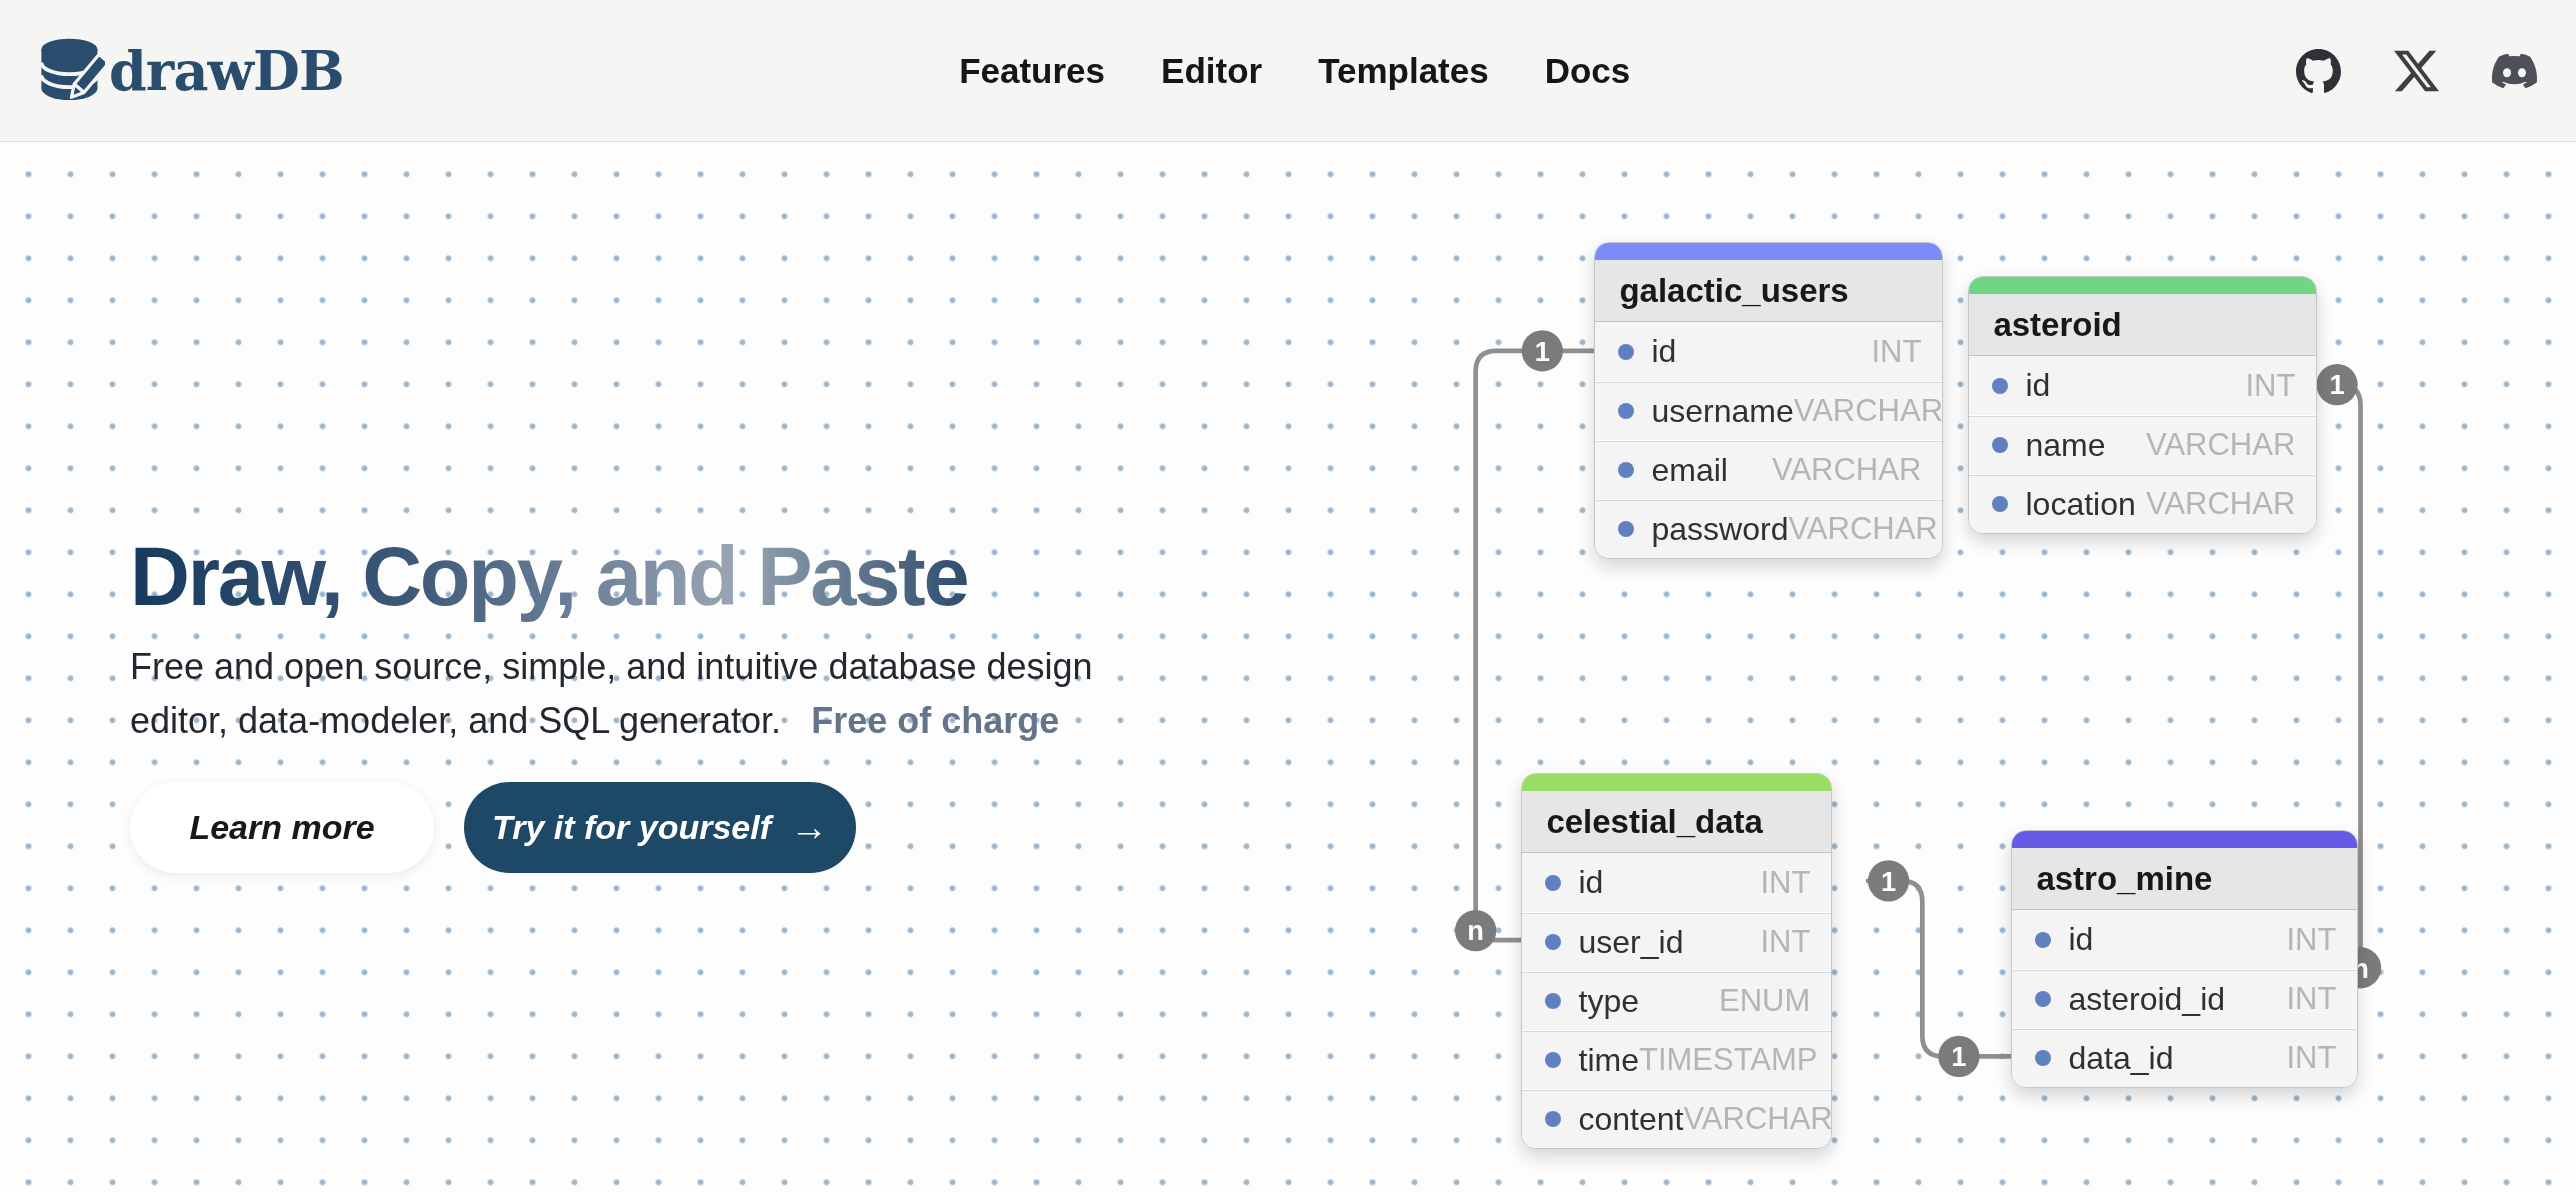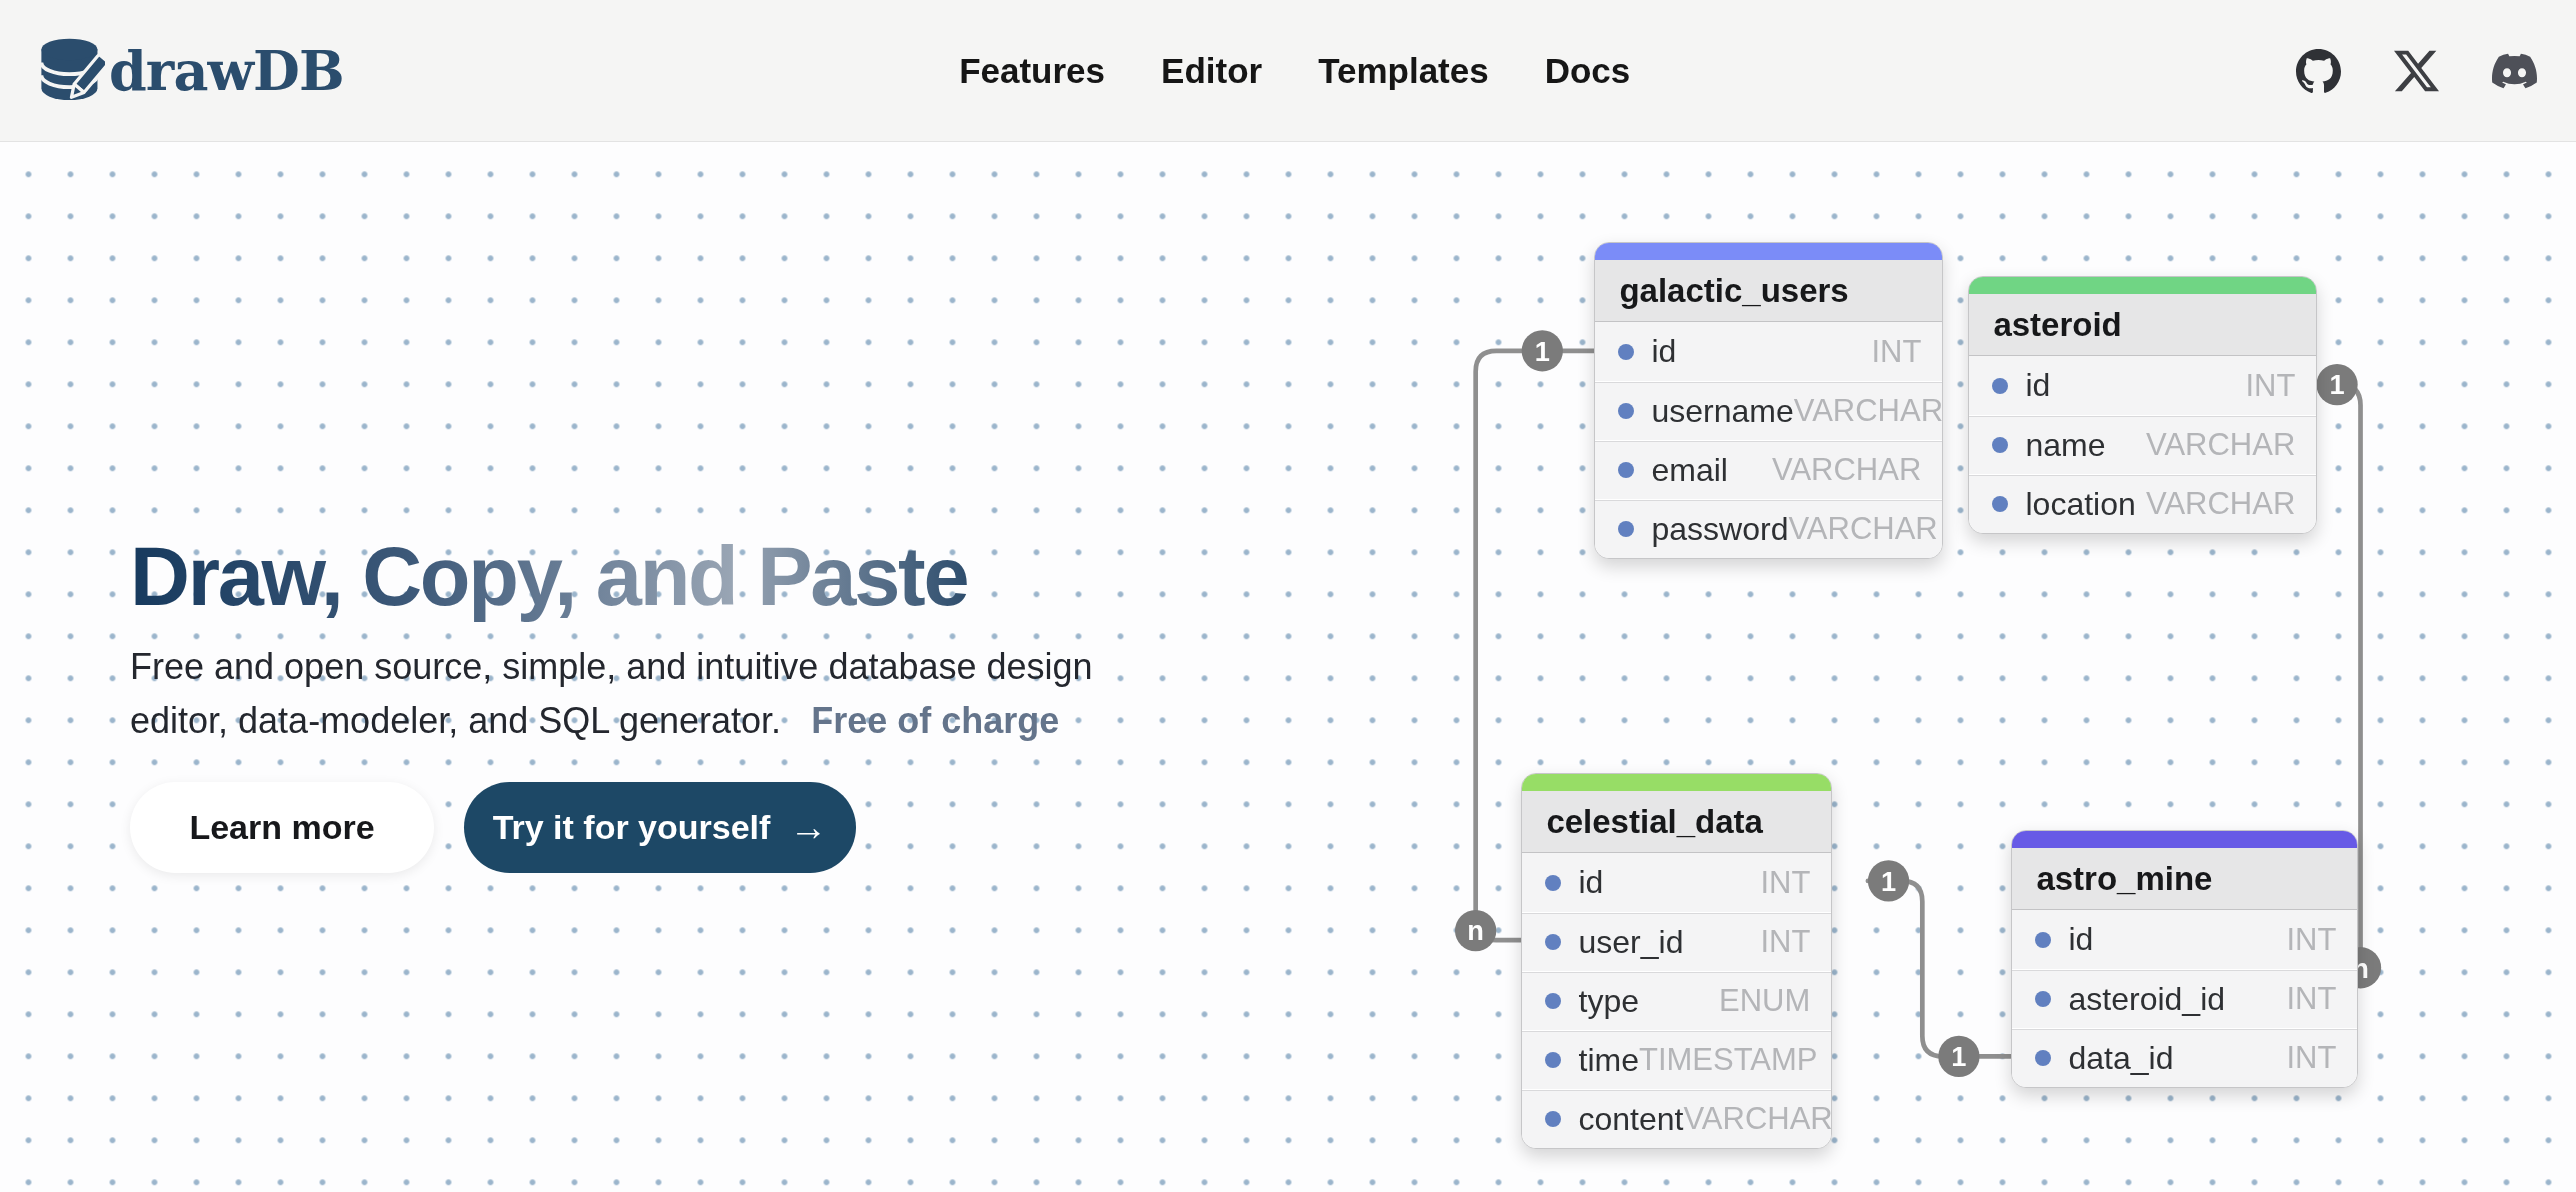--- a/index.html
+++ b/index.html
@@ -61,21 +61,21 @@
     font-size:36px; line-height:54px; color:#24272e; z-index:3; white-space:nowrap;
   }
   .hero-highlight { color:#64748b; font-weight:700; }
   .hero-buttons {
     position:absolute; left:130px; top:640px;
     display:flex; gap:30px; z-index:3;
   }
   .btn {
     height:91px; border-radius:47px; border:none;
     display:flex; align-items:center; justify-content:center;
-    font-family:"Liberation Sans", sans-serif; cursor:pointer;
+    font-family:"Liberation Sans", sans-serif; cursor:pointer;font-style:italic;
   }
   .btn-learn {
     width:304px; background:#ffffff; color:#17181b;
     font-size:34px; font-weight:600;
     box-shadow:0 2.8px 11.3px rgba(0,0,0,0.08);
   }
   .btn-try {
     width:392px; background:#1d4866; color:#ffffff;
     font-size:34px; font-weight:700; gap:19px;
   }

